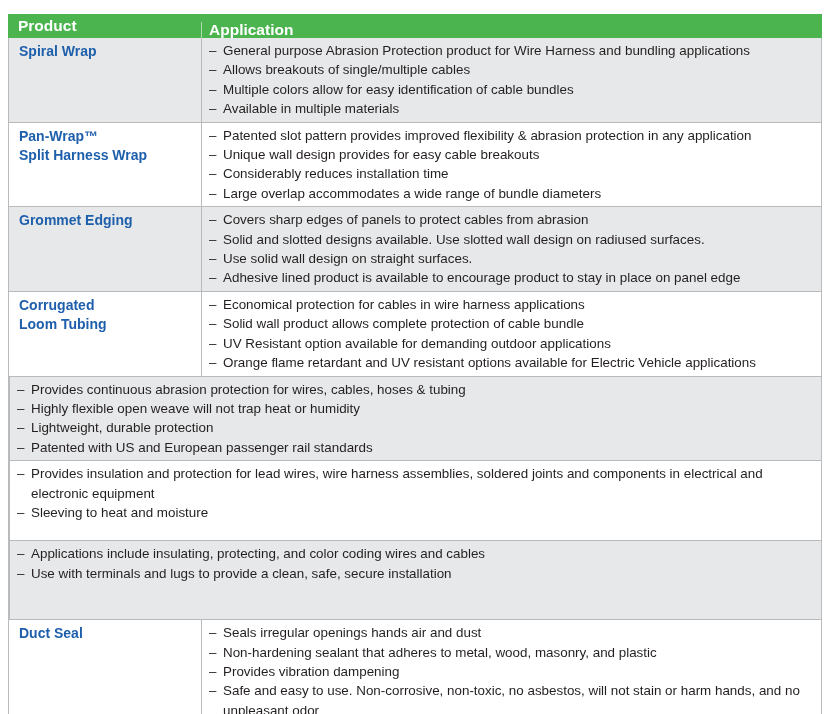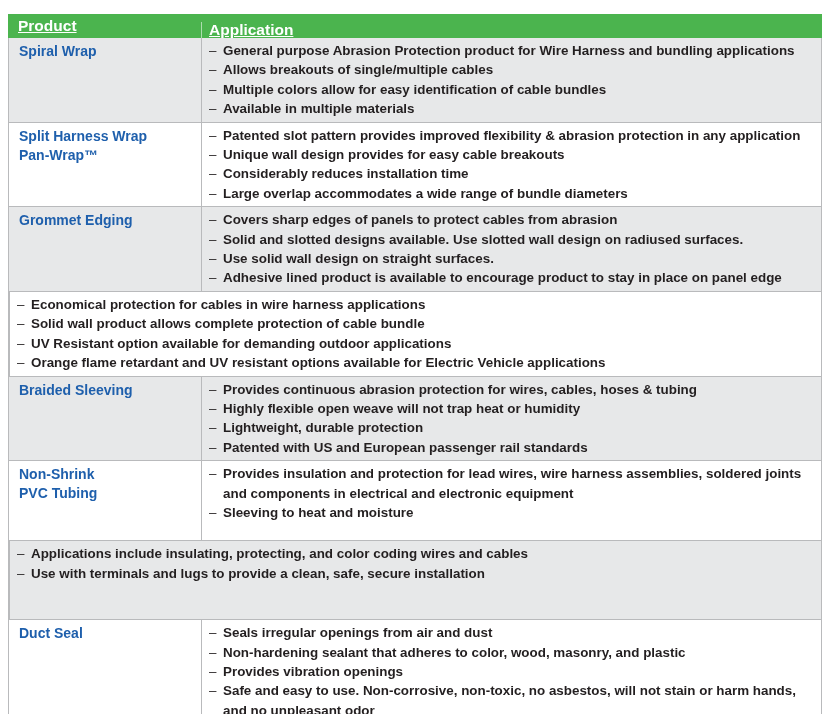--- a/index.html
+++ b/index.html
@@ -25,21 +25,21 @@
   }
   .thead {
     display: flex;
     height: 24px;
     background: #4bb44e;
     color: #ffffff;
     font-weight: bold;
     font-size: 15.5px;
     align-items: center;
   }
-  .th { box-sizing: border-box; text-decoration: underline; }
+  .th { box-sizing: border-box; }
   .th-product {
     flex: 0 0 193px;
     padding-left: 10px;
   }
   .th-app {
     flex: 1;
     padding-left: 7px;
     border-left: 1px solid rgba(255,255,255,0.55);
     align-self: stretch;
     display: flex;
@@ -79,21 +79,21 @@
   .td-app {
     flex: 1;
     border-left: 1px solid #b9babc;
     padding: 3px 6px 3px 7px;
   }
   .bullet {
     display: flex;
     line-height: 19.4px;
   }
   .dash { flex: 0 0 14px; }
-  .txt  { flex: 1; font-weight: bold; }
+  .txt  { flex: 1; }
 </style>
 </head>
 <body>
 
 <div class="page">
   <div class="ptable">
     <div class="thead">
       <div class="th th-product">Product</div>
       <div class="th th-app">Application</div>
     </div>
@@ -119,22 +119,22 @@
             </div>
             <div class="bullet">
               <span class="dash">–</span>
               <span class="txt">Available in multiple materials</span>
             </div>
           </div>
         </div>
         <div class="tr plain">
           <div class="td td-product">
             <div>
+              <div>Pan-Wrap™</div>
               <div>Split Harness Wrap</div>
-              <div>Pan-Wrap™</div>
             </div>
           </div>
           <div class="td td-app">
             <div class="bullet">
               <span class="dash">–</span>
               <span class="txt">Patented slot pattern provides improved flexibility &amp; abrasion protection in any application</span>
             </div>
             <div class="bullet">
               <span class="dash">–</span>
               <span class="txt">Unique wall design provides for easy cable breakouts</span>
@@ -168,71 +168,66 @@
               <span class="dash">–</span>
               <span class="txt">Use solid wall design on straight surfaces.</span>
             </div>
             <div class="bullet">
               <span class="dash">–</span>
               <span class="txt">Adhesive lined product is available to encourage product to stay in place on panel edge</span>
             </div>
           </div>
         </div>
         <div class="tr plain">
+          <div class="td td-product">
+            <div>
+              <div>Corrugated</div>
+              <div>Loom Tubing</div>
+            </div>
+          </div>
           <div class="td td-app">
             <div class="bullet">
               <span class="dash">–</span>
               <span class="txt">Economical protection for cables in wire harness applications</span>
             </div>
             <div class="bullet">
               <span class="dash">–</span>
               <span class="txt">Solid wall product allows complete protection of cable bundle</span>
             </div>
             <div class="bullet">
               <span class="dash">–</span>
               <span class="txt">UV Resistant option available for demanding outdoor applications</span>
             </div>
             <div class="bullet">
               <span class="dash">–</span>
               <span class="txt">Orange flame retardant and UV resistant options available for Electric Vehicle applications</span>
             </div>
           </div>
         </div>
         <div class="tr shaded">
-          <div class="td td-product">
-            <div>
-              <div>Braided Sleeving</div>
-            </div>
-          </div>
           <div class="td td-app">
             <div class="bullet">
               <span class="dash">–</span>
               <span class="txt">Provides continuous abrasion protection for wires, cables, hoses &amp; tubing</span>
             </div>
             <div class="bullet">
               <span class="dash">–</span>
               <span class="txt">Highly flexible open weave will not trap heat or humidity</span>
             </div>
             <div class="bullet">
               <span class="dash">–</span>
               <span class="txt">Lightweight, durable protection</span>
             </div>
             <div class="bullet">
               <span class="dash">–</span>
               <span class="txt">Patented with US and European passenger rail standards</span>
             </div>
           </div>
         </div>
         <div class="tr plain">
-          <div class="td td-product">
-            <div>
-              <div>Non-Shrink</div>
-              <div>PVC Tubing</div>
-            </div>
-          </div>
           <div class="td td-app">
             <div class="bullet">
               <span class="dash">–</span>
               <span class="txt">Provides insulation and protection for lead wires, wire harness assemblies, soldered joints and components in electrical and electronic equipment</span>
             </div>
             <div class="bullet">
               <span class="dash">–</span>
               <span class="txt">Sleeving to heat and moisture</span>
             </div>
           </div>
@@ -251,29 +246,29 @@
         </div>
         <div class="tr plain">
           <div class="td td-product">
             <div>
               <div>Duct Seal</div>
             </div>
           </div>
           <div class="td td-app">
             <div class="bullet">
               <span class="dash">–</span>
-              <span class="txt">Seals irregular openings from air and dust</span>
-            </div>
-            <div class="bullet">
-              <span class="dash">–</span>
-              <span class="txt">Non-hardening sealant that adheres to color, wood, masonry, and plastic</span>
-            </div>
-            <div class="bullet">
-              <span class="dash">–</span>
-              <span class="txt">Provides vibration openings</span>
+              <span class="txt">Seals irregular openings hands air and dust</span>
+            </div>
+            <div class="bullet">
+              <span class="dash">–</span>
+              <span class="txt">Non-hardening sealant that adheres to metal, wood, masonry, and plastic</span>
+            </div>
+            <div class="bullet">
+              <span class="dash">–</span>
+              <span class="txt">Provides vibration dampening</span>
             </div>
             <div class="bullet">
               <span class="dash">–</span>
               <span class="txt">Safe and easy to use. Non-corrosive, non-toxic, no asbestos, will not stain or harm hands, and no unpleasant odor</span>
             </div>
           </div>
         </div>
       </div>
   </div>
 </div>

